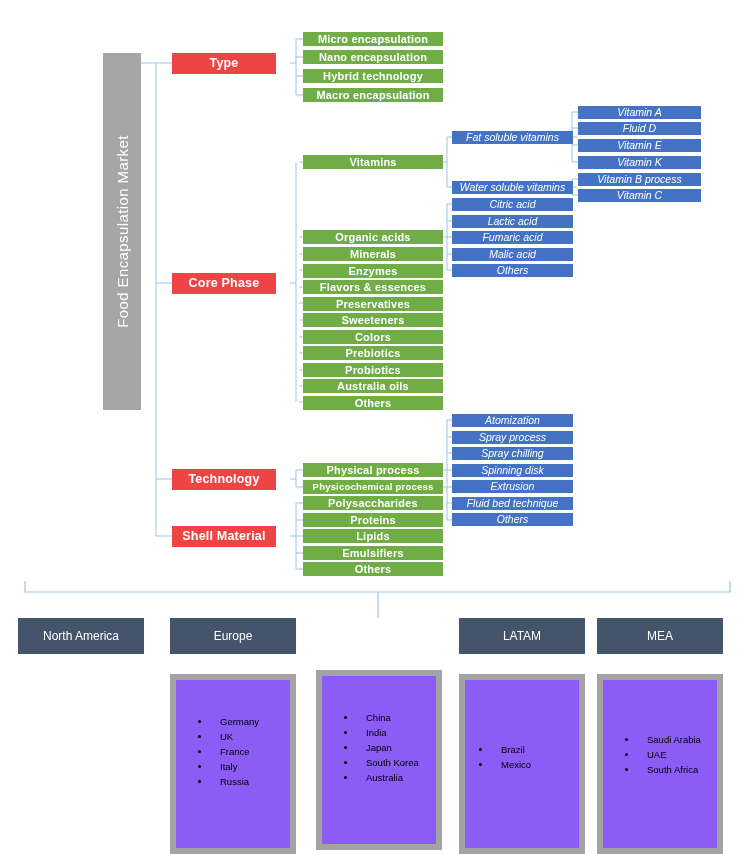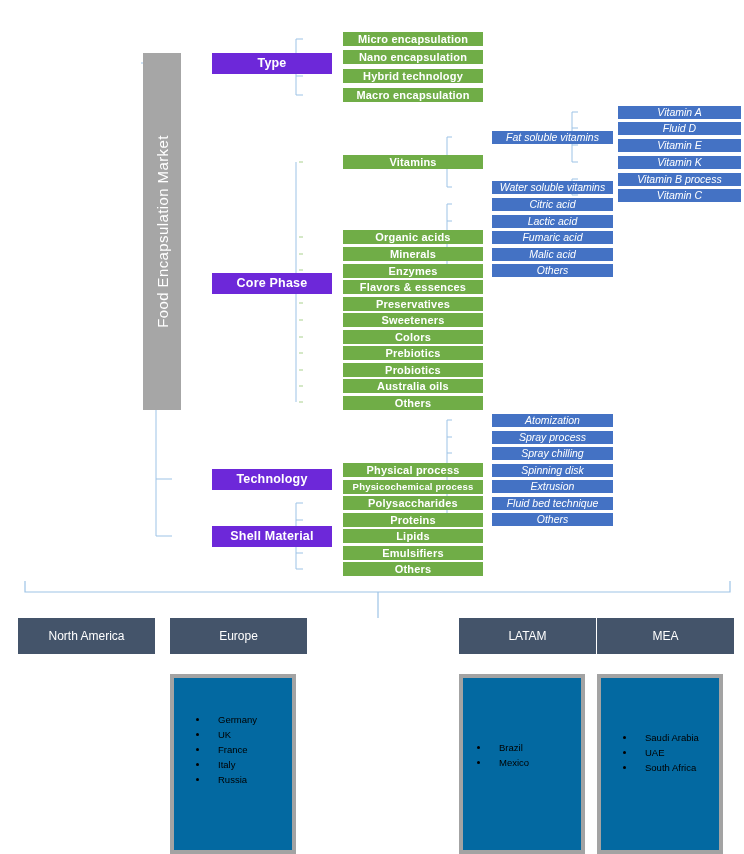--- a/index.html
+++ b/index.html
@@ -17,46 +17,45 @@
 
   .node{
     position:absolute;
     box-sizing:border-box;
     display:flex;align-items:center;justify-content:center;
     color:#ffffff;
     text-align:center;
     line-height:1;
     white-space:nowrap;
     overflow:hidden;
-    margin-left:40px;
   }
 
   
   .root-bar{
     left:103px;top:53px;width:38px;height:357px;
     background:#a6a6a6;
     color:#ffffff;
     font-size:15px;
     letter-spacing:.4px;
   }
   .root-bar span{
     transform:rotate(-90deg);
     display:block;
     white-space:nowrap;
     font-size:15px;
   }
 
   
   .lvl1{
-    background:#6d28d9;
+    background:#ef4444;
     font-weight:bold;
     font-size:12.5px;
     letter-spacing:.2px;
     height:21px;
-    left:172px;width:120px;
+    left:172px;width:104px;
   }
 
   
   .green{
     background:#70ad47;
     font-weight:bold;
     font-size:11px;
     letter-spacing:.2px;
     height:14px;
     left:303px;width:140px;
@@ -76,27 +75,27 @@
 
   
   .region-head{
     position:absolute;
     box-sizing:border-box;
     background:#44546a;
     color:#ffffff;
     display:flex;align-items:center;justify-content:center;
     font-size:12px;
     height:36px;
-    width:137px;
+    width:126px;
   }
   .region-box{
     position:absolute;
     box-sizing:border-box;
-    background:#0369a1;
-    border:4px solid #a3a3a3;
+    background:#8b5cf6;
+    border:6px solid #a3a3a3;
     width:126px;
     height:180px;
   }
   .region-box ul{
     list-style:none;
     margin:0;padding:0;
     position:absolute;
     left:14px;
     width:112px;
   }
@@ -283,20 +282,29 @@
   <div class="region-box" style="left:170px;top:674px">
     <ul style="top:34px">
       <li>Germany</li>
       <li>UK</li>
       <li>France</li>
       <li>Italy</li>
       <li>Russia</li>
     </ul>
   </div>
 
+  <div class="region-box" style="left:316px;top:670px">
+    <ul style="top:34px">
+      <li>China</li>
+      <li>India</li>
+      <li>Japan</li>
+      <li>South Korea</li>
+      <li>Australia</li>
+    </ul>
+  </div>
 
   <div class="region-box" style="left:459px;top:674px">
     <ul style="top:62px;left:6px">
       <li>Brazil</li>
       <li>Mexico</li>
     </ul>
   </div>
 
   <div class="region-box" style="left:597px;top:674px">
     <ul style="top:52px">

